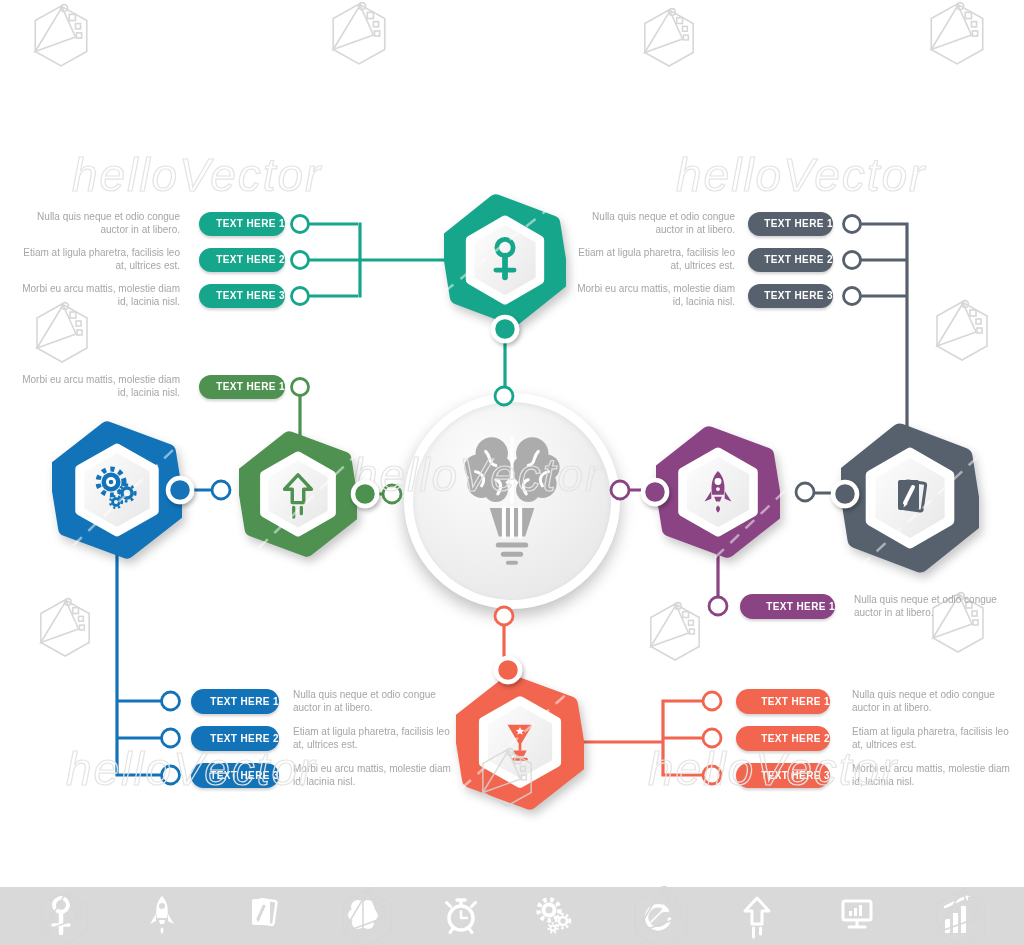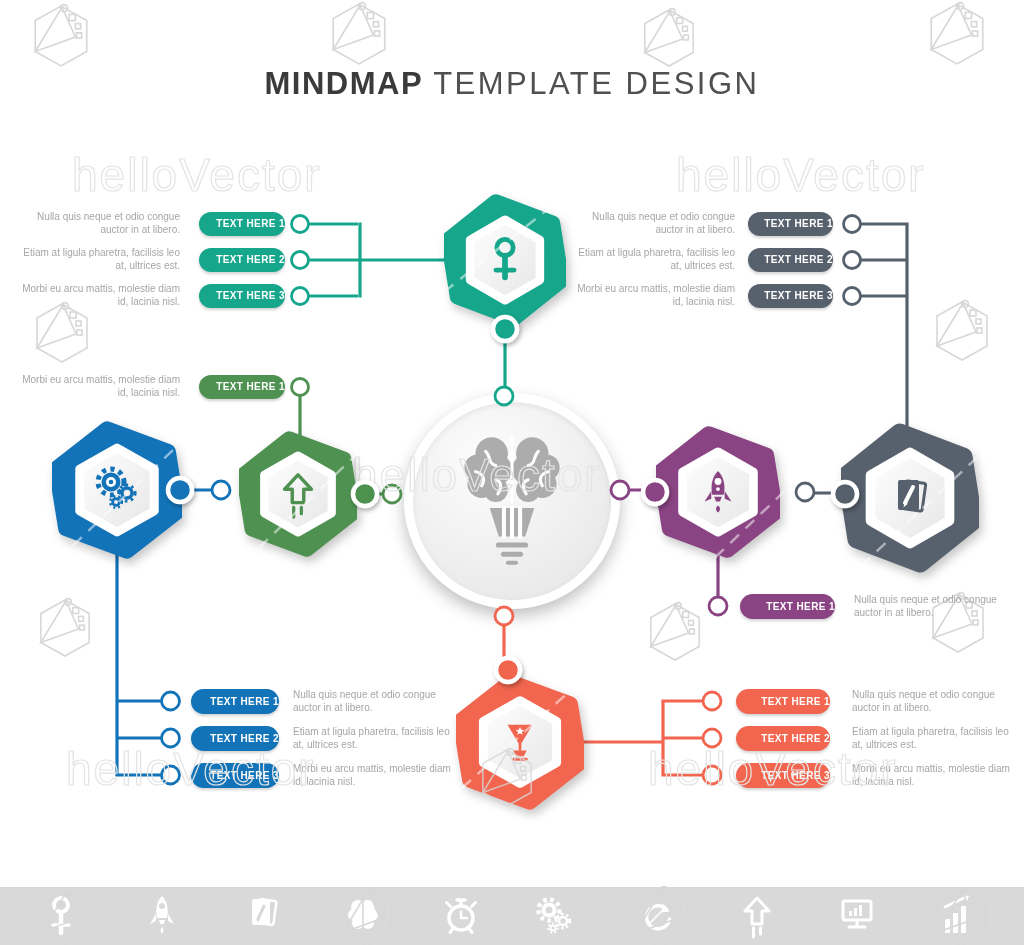--- a/index.html
+++ b/index.html
@@ -4,21 +4,21 @@
 <style>
   html,body{margin:0;padding:0;background:#ffffff;}
   #canvas{position:relative;width:1024px;height:945px;background:#ffffff;overflow:hidden;
           font-family:"Liberation Sans",sans-serif;}
   
   .title{position:absolute;top:66px;left:0;width:100%;text-align:center;z-index:6;white-space:nowrap;}
   .title .t1{font-size:31px;font-weight:700;color:#3b3b3b;letter-spacing:1.5px;}
   .title .t2{font-size:31px;font-weight:300;color:#4f4f4f;letter-spacing:2.5px;margin-left:10px;}
   
   .wm{position:absolute;z-index:7;font-size:46px;font-weight:400;letter-spacing:2px;white-space:nowrap;
-      color:transparent;-webkit-text-stroke:1.2px #e4e4e4;pointer-events:none;}
+      color:transparent;-webkit-text-stroke:1.2px #e4e4e4;pointer-events:none;font-style:italic;}
   .wmh{position:absolute;z-index:1;pointer-events:none;}
   .wmh.over{z-index:9;}
   
   .lines-layer{position:absolute;inset:0;z-index:3;pointer-events:none;}
   .rings-layer{position:absolute;inset:0;z-index:9;pointer-events:none;}
   
   .center-circle{position:absolute;left:404px;top:393px;width:216px;height:216px;border-radius:50%;
       background:#fff;box-shadow:0 7px 16px rgba(0,0,0,.25);z-index:2;}
   .center-inner{position:absolute;inset:9px;border-radius:50%;
       background:radial-gradient(circle at 38% 30%, #fdfdfd 0%, #efefef 55%, #e3e3e3 100%);
@@ -58,23 +58,20 @@
           <path d="M5,48 L31,5 L44,34 Z"></path>
           <rect x="38" y="12" width="6" height="6"></rect>
           <rect x="44" y="21" width="5" height="5"></rect>
           <rect x="45" y="30" width="5" height="5"></rect>
           <circle cx="33" cy="6" r="3.4"></circle>
         </g>
       </symbol>
     </defs>
   </svg>
 
-  <div class="title">
-    <span class="t1">MINDMAP</span><span class="t2">TEMPLATE DESIGN</span>
-  </div>
 
   <svg class="wmh" style="left:30px;top:2px;width:62px;height:68px">
       <use href="#wmhex"></use>
     </svg>
   <svg class="wmh" style="left:328px;top:0px;width:62px;height:68px">
       <use href="#wmhex"></use>
     </svg>
   <svg class="wmh" style="left:640px;top:6px;width:58px;height:64px">
       <use href="#wmhex"></use>
     </svg>

